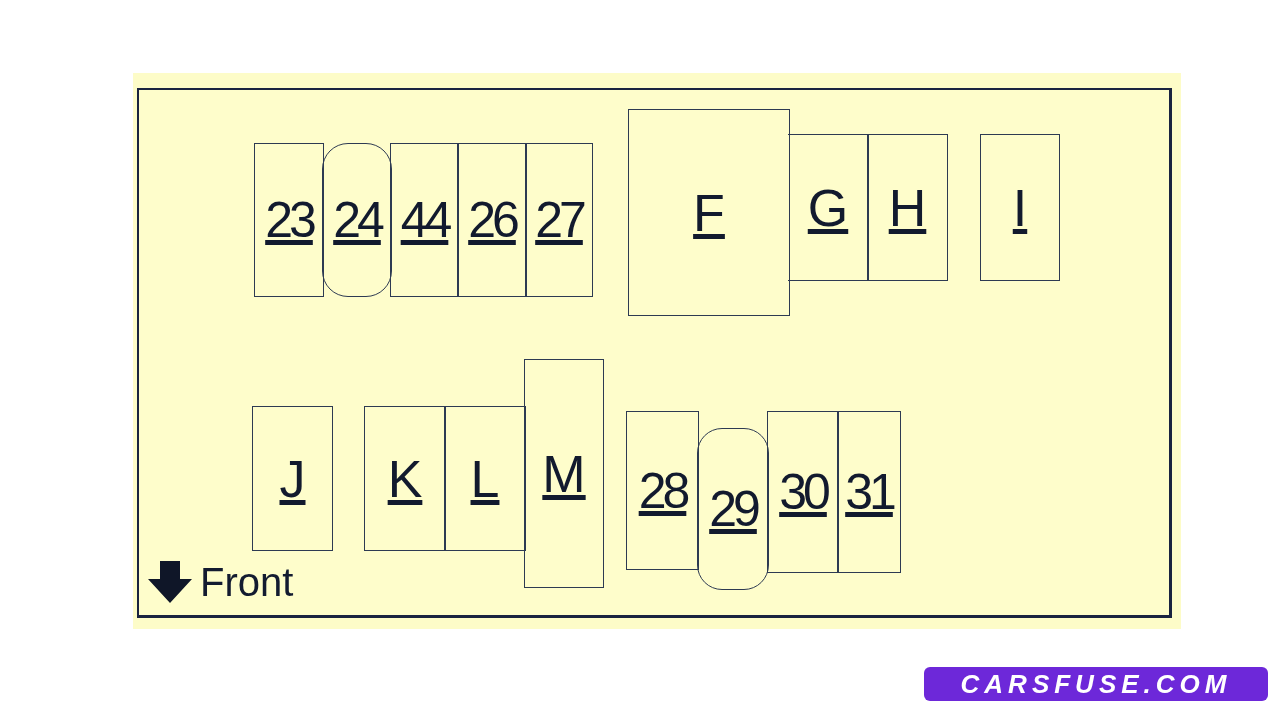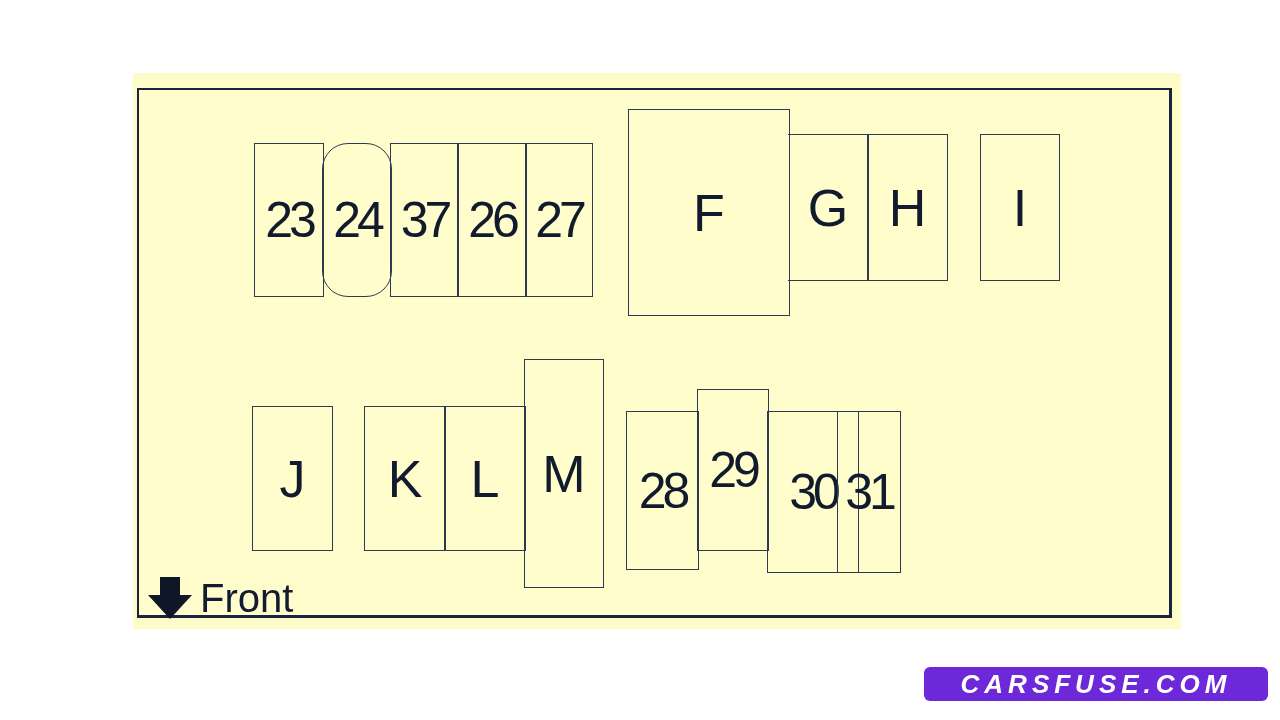--- a/index.html
+++ b/index.html
@@ -14,63 +14,63 @@
   }
   .frame {
     position: absolute; left: 137px; top: 88px; width: 1035px; height: 530px;
     border: 2px solid #1a2440; border-right-width: 3px; border-bottom-width: 3px;
     box-sizing: border-box; background: #fefdcb;
   }
   .box {
     position: absolute; box-sizing: border-box;
     border: 1.5px solid #2d3a52;
     display: flex; align-items: center; justify-content: center;
-    color: #121a2e; background: transparent;
+    color: #121a2e; background: transparent; text-decoration: underline;
   }
   .num { font-size: 50px; letter-spacing: -4px; }
   .let { font-size: 52px; }
   .front {
     position: absolute; left: 146px; top: 560px;
-    display: flex; align-items: center; color: #131b30; margin-top: 16px;
+    display: flex; align-items: center; color: #131b30;
   }
   .front-arrow { width: 48px; height: 44px; }
   .front-label { font-size: 40px; margin-left: 6px; }
   .logo {
     position: absolute; left: 924px; top: 667px; width: 344px; height: 34px;
     background: #6d28d9; border-radius: 6px;
     color: #fff; font-weight: bold; font-style: italic;
     font-size: 26px; letter-spacing: 5px;
     display: flex; align-items: center; justify-content: center;
   }
 </style>
 </head>
 <body>
 
 <div class="canvas"></div>
 <div class="frame"></div>
 
 <div class="box num" style="left:254px;top:143px;width:70px;height:154px;">23</div>
 <div class="box num" style="left:322px;top:143px;width:70px;height:154px;border-radius:26px;">24</div>
-<div class="box num" style="left:390px;top:143px;width:69px;height:154px;">37</div>
+<div class="box num" style="left:390px;top:143px;width:69px;height:154px;">44</div>
 <div class="box num" style="left:457px;top:143px;width:70px;height:154px;">26</div>
 <div class="box num" style="left:525px;top:143px;width:68px;height:154px;">27</div>
 
 <div class="box let" style="left:628px;top:109px;width:162px;height:207px;">F</div>
 <div class="box let" style="left:788px;top:134px;width:81px;height:147px;border-left:none;">G</div>
 <div class="box let" style="left:867px;top:134px;width:81px;height:147px;">H</div>
 <div class="box let" style="left:980px;top:134px;width:80px;height:147px;">I</div>
 
 <div class="box let" style="left:252px;top:406px;width:81px;height:145px;">J</div>
 <div class="box let" style="left:364px;top:406px;width:82px;height:145px;">K</div>
 <div class="box let" style="left:444px;top:406px;width:82px;height:145px;">L</div>
 <div class="box let" style="left:524px;top:359px;width:80px;height:229px;">M</div>
 
 <div class="box num" style="left:626px;top:411px;width:73px;height:159px;">28</div>
-<div class="box num" style="left:697px;top:389px;width:72px;height:162px;">29</div>
-<div class="box num" style="left:767px;top:411px;width:92px;height:162px;">30</div>
+<div class="box num" style="left:697px;top:428px;width:72px;height:162px;border-radius:25px;">29</div>
+<div class="box num" style="left:767px;top:411px;width:72px;height:162px;">30</div>
 <div class="box num" style="left:837px;top:411px;width:64px;height:162px;">31</div>
 
 <div class="front">
   <svg class="front-arrow" viewBox="0 0 48 44">
     <polygon points="14,0 34,0 34,18 46,18 24,42 2,18 14,18" fill="#0f1628"></polygon>
   </svg>
   <span class="front-label">Front</span>
 </div>
 
 <div class="logo">CARSFUSE.COM</div>

